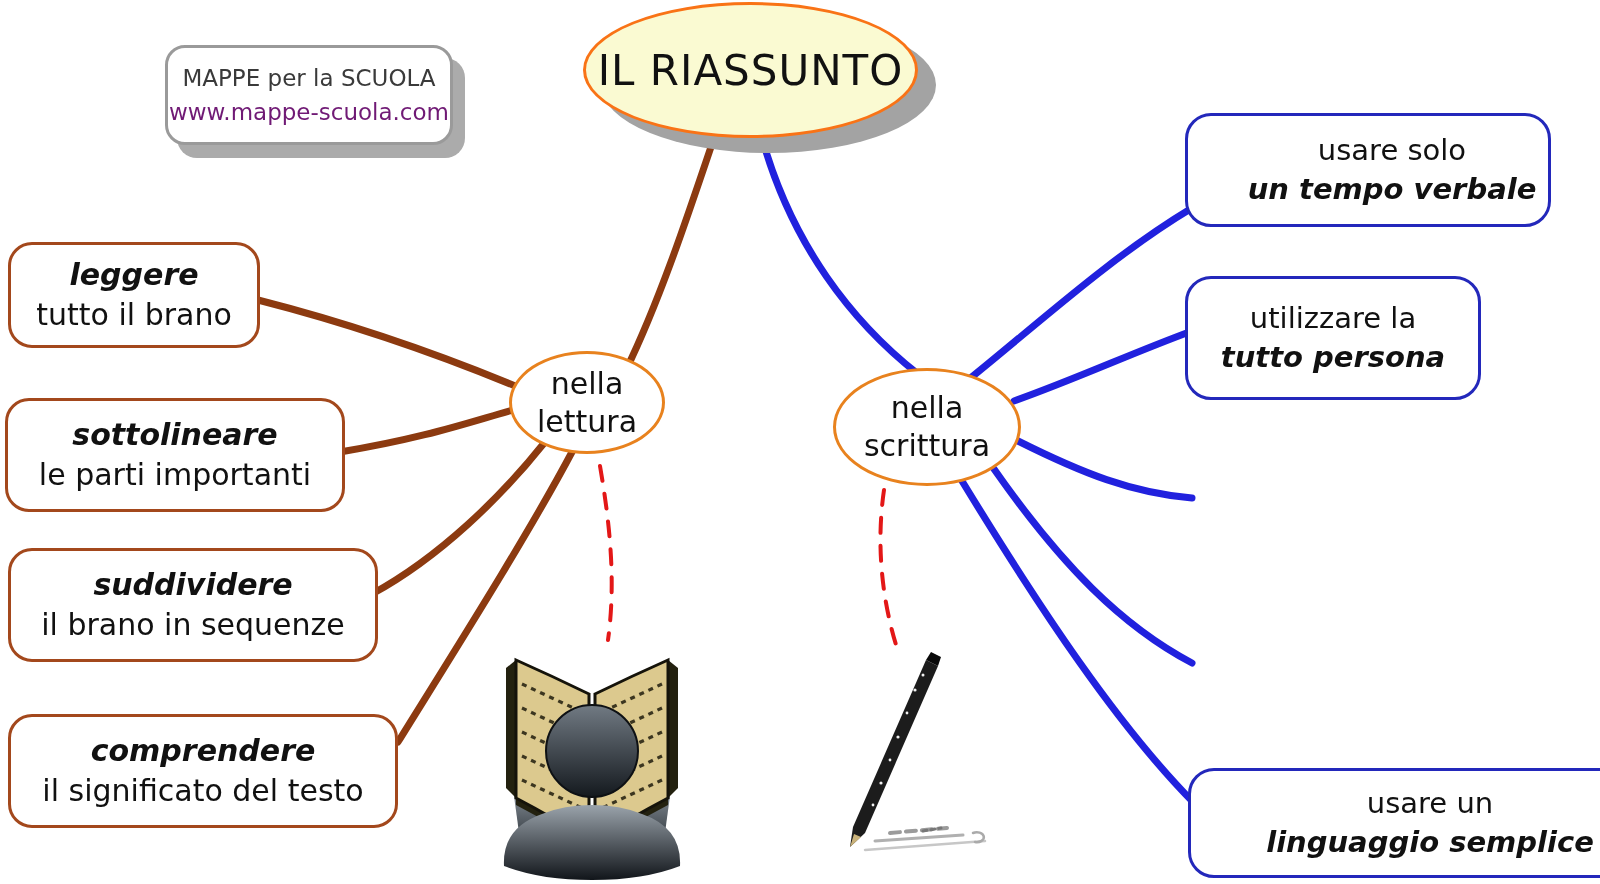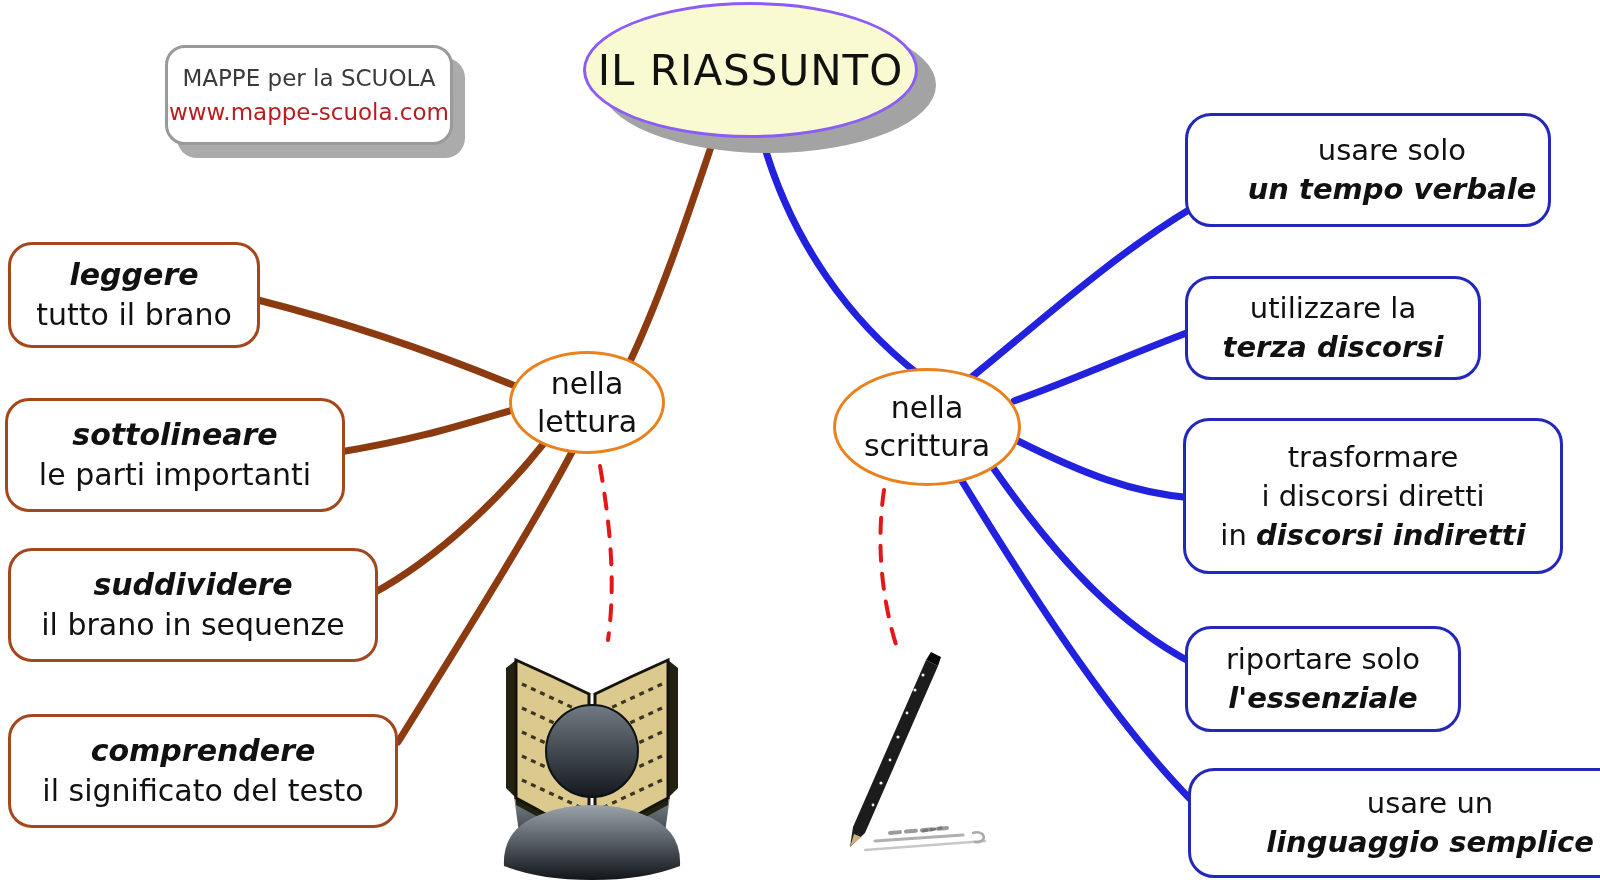--- a/index.html
+++ b/index.html
@@ -6,28 +6,28 @@
   .canvas {
     position:relative; width:1600px; height:884px; background:#ffffff;
     font-family:"DejaVu Sans","Liberation Sans",sans-serif; overflow:hidden; color:#111;
   }
   .links { position:absolute; left:0; top:0; width:1600px; height:884px; }
   .node {
     position:absolute; background:#ffffff; display:flex; flex-direction:column;
     justify-content:center; align-items:center; text-align:center; box-sizing:border-box;
   }
   .root {
-    border:3px solid #8b5cf6; border-radius:50%; background:#FAFAD2;
+    border:3px solid #f97316; border-radius:50%; background:#FAFAD2;
     font-size:42px; letter-spacing:1px; box-shadow:18px 15px 0 #a3a3a3;
   }
   .logo {
     border:3px solid #9a9a9a; border-radius:20px; box-shadow:12px 13px 0 #ababab;
     font-size:23px; line-height:34px; color:#3a3a3a;
   }
-  .logo .url { color:#b91c1c; }
+  .logo .url { color:#701a75; }
   .hub { border:3px solid #E8821E; border-radius:50%; font-size:30px; line-height:38px; }
   .lbox { border:3px solid #A3481C; border-radius:24px; font-size:30px; line-height:40px; }
   .rbox { border:3px solid #2328BB; border-radius:26px; font-size:29px; line-height:39px; }
   .bold { font-weight:bold;font-style:italic; }
   .mixline { white-space:nowrap; }
   .icon-svg { position:absolute; }
 </style>
 </head>
 <body>
 
@@ -87,32 +87,23 @@
   </div>
   <div class="node lbox" style="left:8px; top:548px; width:370px; height:114px;">
     <span class="bold">suddividere</span>
     <span>il brano in sequenze</span>
   </div>
 
   <div class="node rbox" style="left:1185px; top:113px; width:366px; height:114px;padding-left:48px;">
     <span>usare solo</span>
     <span class="bold">un tempo verbale</span>
   </div>
-  <div class="node rbox" style="left:1185px; top:276px; width:296px; height:104px;">
+  <div class="node rbox" style="left:1185px; top:276px; width:296px; height:124px;">
     <span>utilizzare la</span>
-    <span class="bold">terza discorsi</span>
-  </div>
-  <div class="node rbox" style="left:1183px; top:418px; width:380px; height:156px;">
-    <span>trasformare</span>
-    <span>i discorsi diretti</span>
-    <span class="mixline"><span>in </span><span class="bold">discorsi indiretti</span></span>
-  </div>
-  <div class="node rbox" style="left:1185px; top:626px; width:276px; height:106px;">
-    <span>riportare solo</span>
-    <span class="bold">l'essenziale</span>
+    <span class="bold">tutto persona</span>
   </div>
   <div class="node rbox" style="left:1188px; top:768px; width:484px; height:110px;">
     <span>usare un</span>
     <span class="bold">linguaggio semplice</span>
   </div>
 
   <svg class="icon-svg" style="left:492px; top:648px;" width="200" height="234" viewBox="0 0 200 234">
     <defs>
       <linearGradient id="gBody" x1="0" y1="0" x2="0" y2="1">
         <stop offset="0" stop-color="#9aa3ab"></stop>

